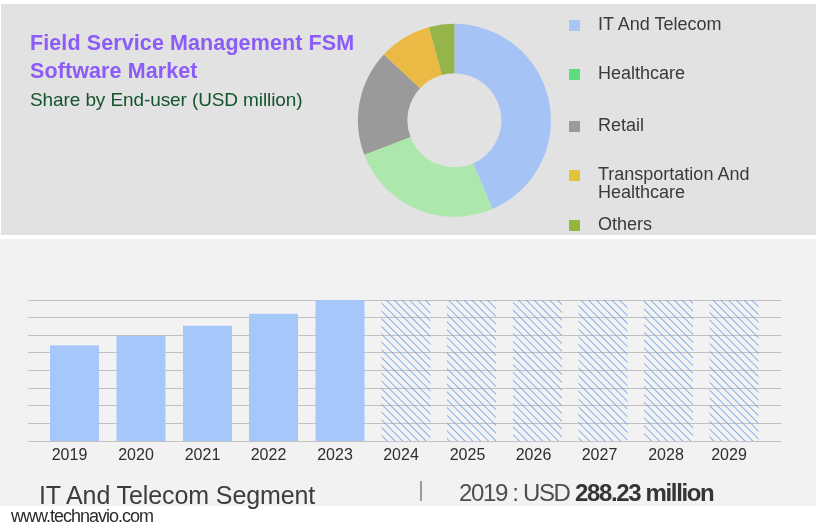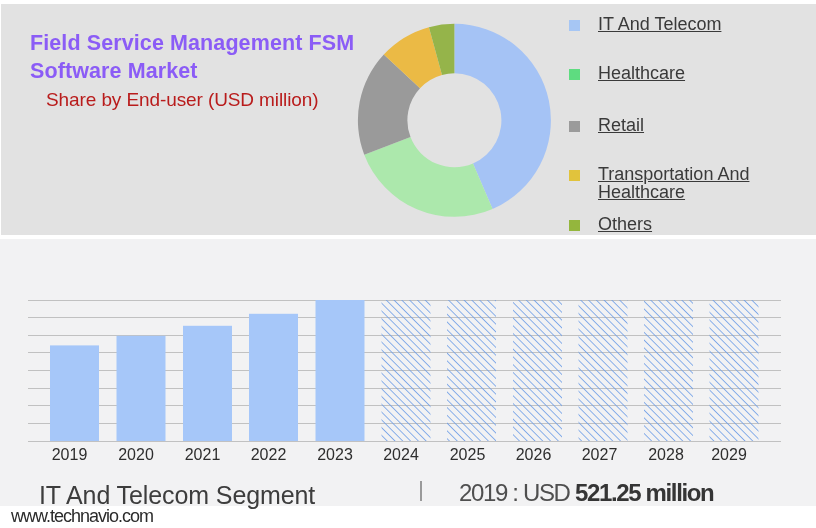--- a/index.html
+++ b/index.html
@@ -1,24 +1,24 @@
 <!DOCTYPE html>
 <html><head>
 <meta charset="utf-8">
 <style>
   html,body{margin:0;padding:0;}
   body{width:816px;height:528px;position:relative;background:#ffffff;font-family:"Liberation Sans",sans-serif;overflow:hidden;}
   .abs{position:absolute;}
   #toppanel{left:1px;top:4px;width:815px;height:231px;background:#e2e2e2;}
   #botpanel{left:0px;top:239px;width:816px;height:267px;background:#f2f2f3;}
   #title{left:30px;top:30px;width:340px;font-size:21.5px;font-weight:bold;color:#8b5cf6;line-height:27.5px;letter-spacing:0.1px;}
-  #subtitle{left:30px;top:89px;font-size:19px;color:#b91c1c;letter-spacing:-0.1px;margin-left:16px;}
+  #subtitle{left:30px;top:89px;font-size:19px;color:#14532d;letter-spacing:-0.1px;}
   .lgrow{left:569px;width:220px;}
   .sw{position:absolute;left:0;top:0;width:11px;height:11px;}
-  .lgtext{position:absolute;left:29px;top:-3.7px;font-size:18px;line-height:17.8px;color:#3a3a3a;width:175px;text-decoration:underline;}
+  .lgtext{position:absolute;left:29px;top:-3.7px;font-size:18px;line-height:17.8px;color:#3a3a3a;width:175px;}
   #cap1{left:39px;top:481px;font-size:25px;color:#3d3d3d;letter-spacing:-0.1px;}
   #capbar{left:420px;top:481px;width:2px;height:20px;background:#9a9a9a;}
   #cap2{left:459px;top:479px;font-size:24px;color:#4f4f4f;letter-spacing:-1.35px;}
   #cap2 b{color:#353535;}
   #footer{left:0;top:506px;width:816px;text-align:left;font-size:18px;color:#2b2b2b;letter-spacing:-1px;}
   #footer span{position:relative;left:11px;}
 </style>
 </head>
 <body>
 <div class="abs" id="toppanel"></div>
@@ -97,14 +97,14 @@
     <text x="467.5" y="460">2025</text>
     <text x="533.5" y="460">2026</text>
     <text x="599.5" y="460">2027</text>
     <text x="666" y="460">2028</text>
     <text x="729" y="460">2029</text>
   </g>
 </svg>
 
 <div class="abs" id="cap1">IT And Telecom Segment</div>
 <div class="abs" id="capbar"></div>
-<div class="abs" id="cap2">2019 : USD <b>521.25 million</b></div>
+<div class="abs" id="cap2">2019 : USD <b>288.23 million</b></div>
 <div class="abs" id="footer"><span>www.technavio.com</span></div>
 
 </body></html>

